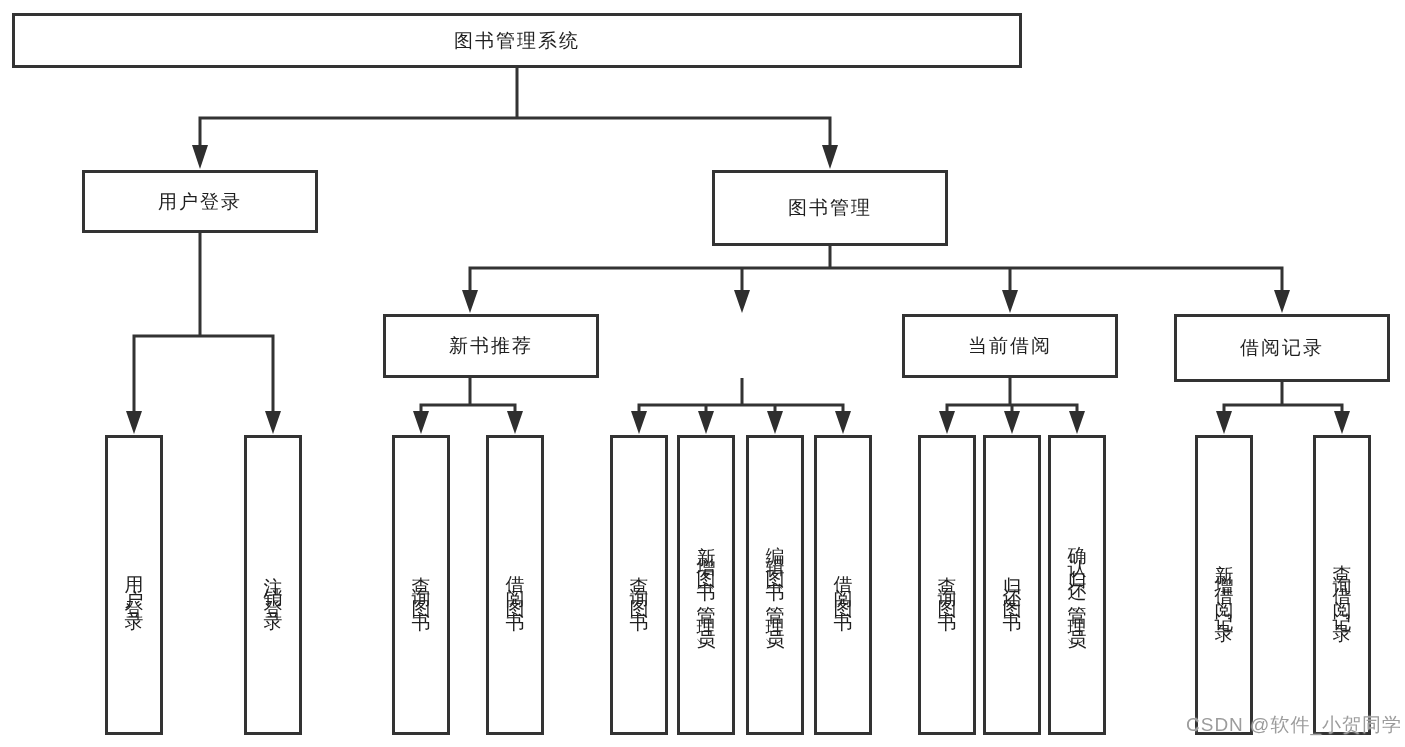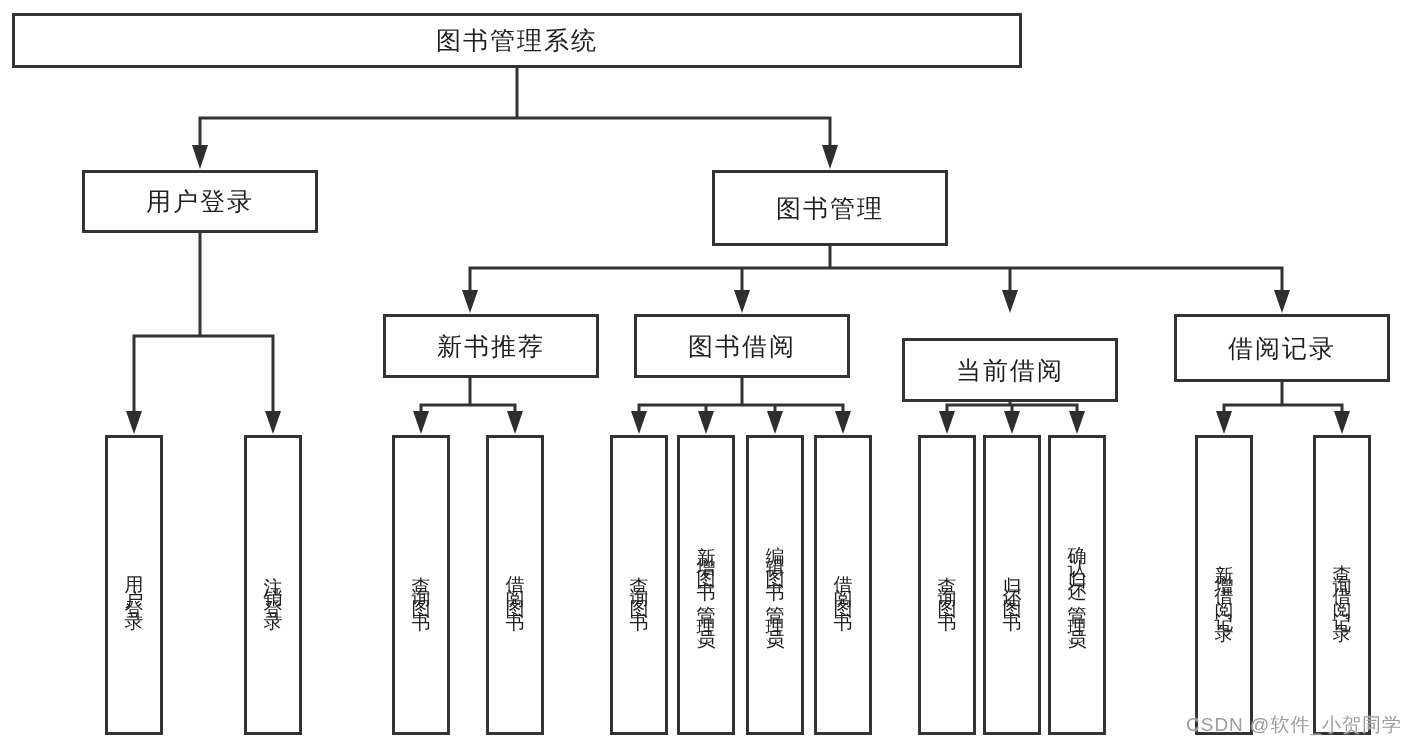--- a/index.html
+++ b/index.html
@@ -21,21 +21,21 @@
     width: 1405px; height: 747px;
   }
   .hbox {
     position: absolute;
     box-sizing: border-box;
     border: 3px solid #333333;
     background: #ffffff;
     display: flex;
     align-items: center;
     justify-content: center;
-    font-size: 25px;
+    font-size: 19px;
     letter-spacing: 2px;
     color: #1f1f1f;
     z-index: 2;
   }
   .vbox {
     position: absolute;
     box-sizing: border-box;
     border: 3px solid #333333;
     background: #ffffff;
     display: flex;
@@ -114,22 +114,21 @@
       <polygon points="1334,411 1350,411 1342,434"></polygon>
     </g>
   </svg>
 
   <div class="hbox" style="left:12px; top:13px; width:1010px; height:55px;">图书管理系统</div>
 
   <div class="hbox" style="left:82px; top:170px; width:236px; height:63px;">用户登录</div>
   <div class="hbox" style="left:712px; top:170px; width:236px; height:76px;">图书管理</div>
 
   <div class="hbox" style="left:383px; top:314px; width:216px; height:64px;">新书推荐</div>
-  <div class="hbox" style="left:634px; top:314px; width:216px; height:64px;">图书借阅</div>
-  <div class="hbox" style="left:902px; top:314px; width:216px; height:64px;margin-top:24px;">当前借阅</div>
+  <div class="hbox" style="left:902px; top:314px; width:216px; height:64px;">当前借阅</div>
   <div class="hbox" style="left:1174px; top:314px; width:216px; height:68px;">借阅记录</div>
 
   <div class="vbox" style="left:105px;">用户登录</div>
   <div class="vbox" style="left:244px;">注销登录</div>
 
   <div class="vbox" style="left:392px;">查询图书</div>
   <div class="vbox" style="left:486px;">借阅图书</div>
 
   <div class="vbox" style="left:610px;">查询图书</div>
   <div class="vbox" style="left:677px;">新增图书（管理员）</div>

